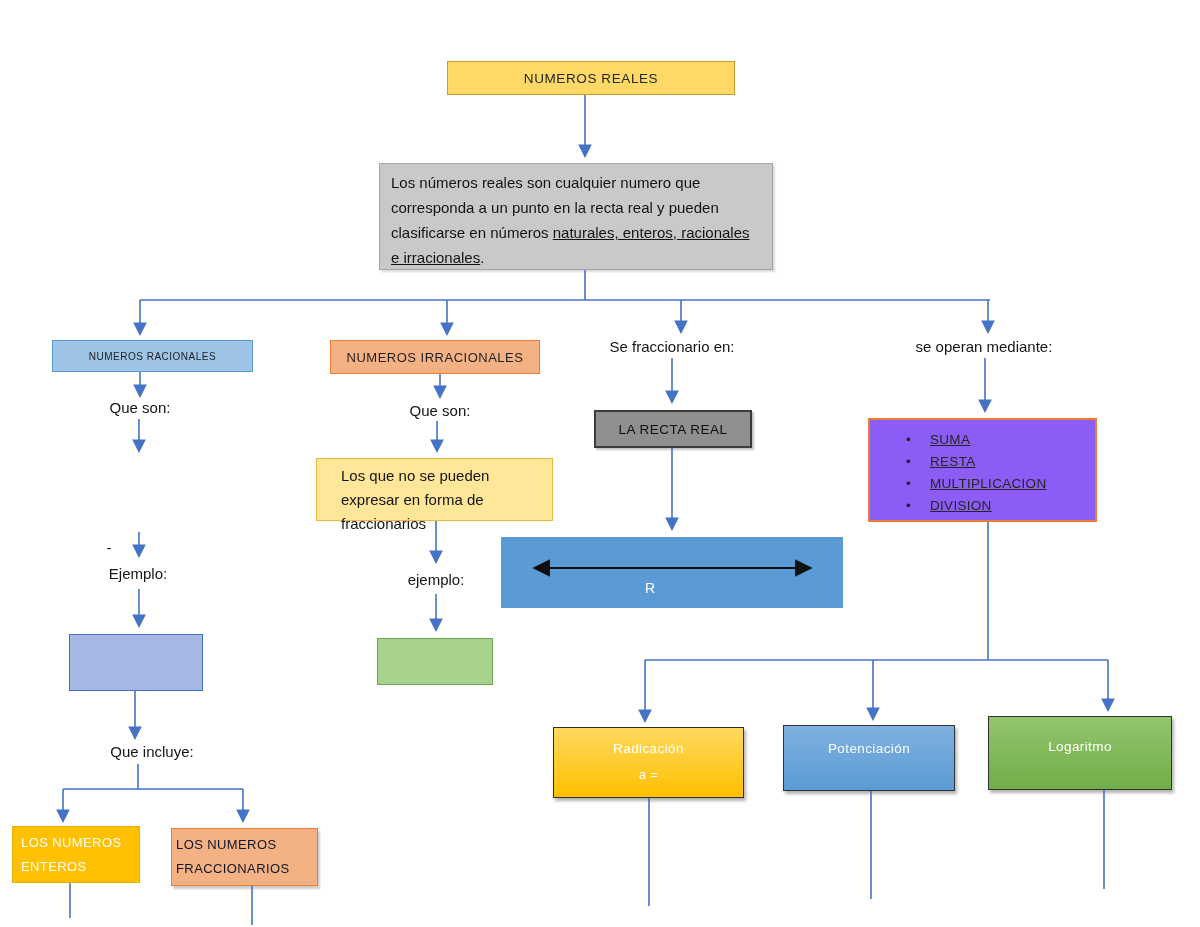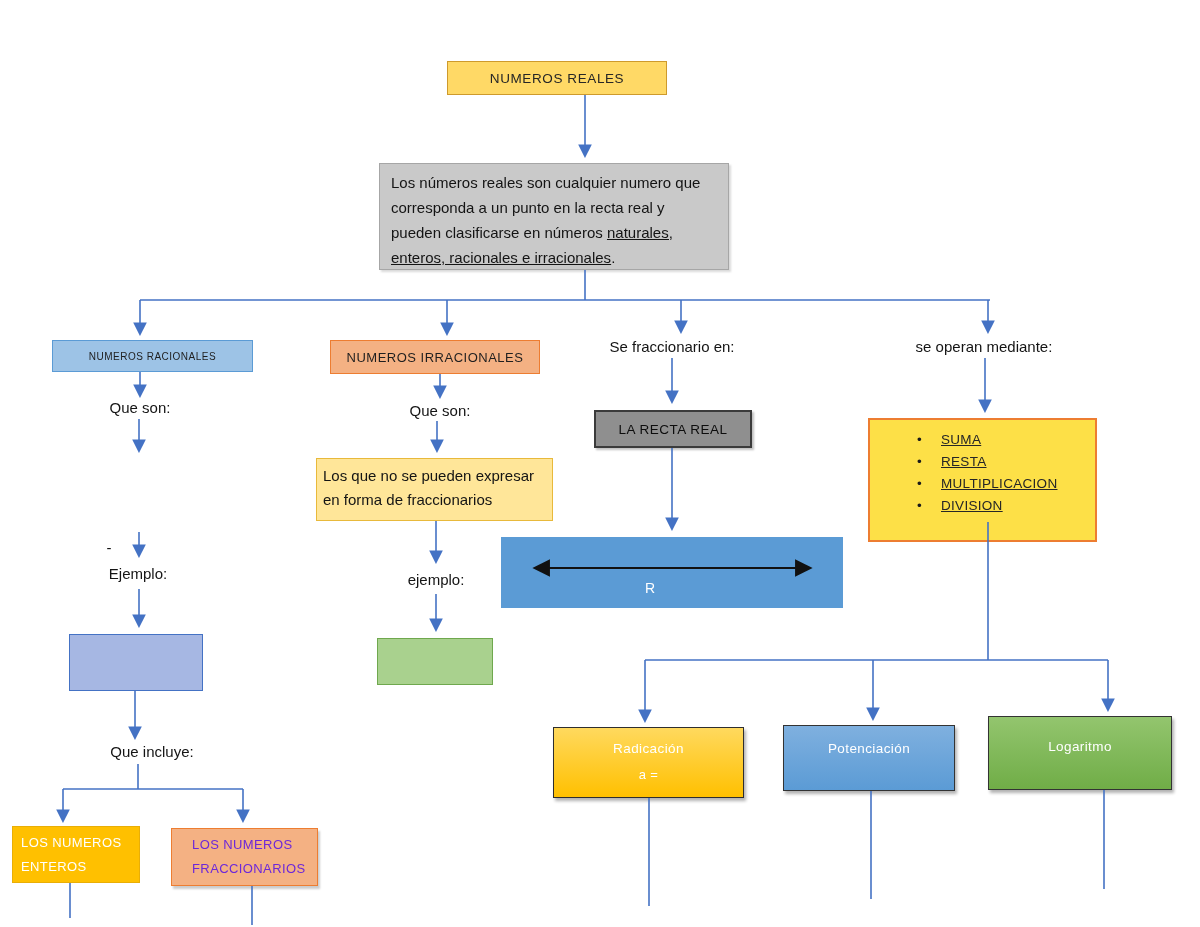--- a/index.html
+++ b/index.html
@@ -6,26 +6,26 @@
   html, body { background: #ffffff; }
   body { font-family: "Liberation Sans", "DejaVu Sans", sans-serif; color: #1a1a1a; }
   .canvas {
     position: relative; width: 1200px; height: 927px;
     background: #ffffff; overflow: hidden;
   }
   .box { position: absolute; display: flex; align-items: center; justify-content: center; text-align: center; }
 
   
   .root-box {
-    left: 447px; top: 61px; width: 220px; height: 34px;
+    left: 447px; top: 61px; width: 288px; height: 34px;
     background: #FFD966; border: 1.6px solid #CE9A2C;
     font-size: 13.5px; letter-spacing: .6px; color: #262626;
   }
   .desc-box {
-    left: 379px; top: 163px; width: 350px; height: 107px;
+    left: 379px; top: 163px; width: 394px; height: 107px;
     background: #C9C9C9; border: 1.4px solid #A6A6A6;
     box-shadow: 2px 2px 2px rgba(0,0,0,.15);
     font-size: 15px; line-height: 25px; text-align: left;
     padding: 6px 10px 6px 11px; display: block; color: #141414;
   }
   .desc-box .u { text-decoration: underline; }
 
   
   .rationals-box {
     left: 52px; top: 340px; width: 201px; height: 32px;
@@ -45,21 +45,21 @@
   .rationals-def {
     left: 50px; top: 458px; width: 180px; height: 74px;
     background: #A9D18E; border: 1.6px solid #6FA84E;
     font-size: 15px; line-height: 23px; text-align: left;
     padding: 4px 10px; display: block; color: #141414;
   }
   .irrationals-def {
     left: 316px; top: 458px; width: 237px; height: 63px;
     background: #FFE699; border: 1.8px solid #E8B93B;
     font-size: 15px; line-height: 24px; text-align: left;
-    padding: 5px 6px; display: block; color: #141414;
+    padding: 5px 24px; display: block; color: #141414;
   }
 
   
   .example-rationals {
     left: 69px; top: 634px; width: 134px; height: 57px;
     background: #A6B7E3; border: 1.6px solid #4472C4;
   }
   .example-irrationals {
     left: 377px; top: 638px; width: 116px; height: 47px;
     background: #A9D18E; border: 1.6px solid #6FA84E;
@@ -69,45 +69,45 @@
   .enteros-box {
     left: 12px; top: 826px; width: 128px; height: 57px;
     background: #FFC000; border: 1px solid #E9AE06;
     color: #ffffff; font-size: 13px; line-height: 24px; letter-spacing: .4px;
     text-align: left; padding: 4px 8px; display: block;
   }
   .fraccionarios-box {
     left: 171px; top: 828px; width: 147px; height: 58px;
     background: #F4B183; border: 1.6px solid #ED7D31;
     box-shadow: 2px 3px 2px rgba(0,0,0,.2);
-    color: #6d28d9; font-size: 13px; line-height: 24px; letter-spacing: .4px;
-    text-align: left; padding: 4px 20px; display: block;
+    color: #0f172a; font-size: 13px; line-height: 24px; letter-spacing: .4px;
+    text-align: left; padding: 4px 4px; display: block;
   }
 
   
   .recta-box {
     left: 594px; top: 410px; width: 158px; height: 38px;
     background: #8F8F8F; border: 2.2px solid #3B3B3B;
     box-shadow: 2px 2px 2px rgba(0,0,0,.25);
     font-size: 13.5px; letter-spacing: .5px; color: #0d0d0d;
   }
   .rline-box {
     left: 501px; top: 537px; width: 342px; height: 71px;
     background: #5B9BD5; border: 1px solid #5B9BD5;
   }
   .rline-box .r-label {
     position: absolute; left: 0; right: 44px; top: 42px; text-align: center;
     color: #ffffff; font-size: 14px;
   }
 
   
   .ops-box {
-    left: 868px; top: 418px; width: 229px; height: 124px;
-    background: #fde047; border: 2.2px solid #ED7D31;
-    display: block; text-align: left; padding-left: 11px;
+    left: 868px; top: 418px; width: 229px; height: 104px;
+    background: #8b5cf6; border: 2.2px solid #ED7D31;
+    display: block; text-align: left;
   }
   .ops-box ul { list-style: none; margin: 12px 0 0 36px; }
   .ops-box li { font-size: 13.5px; letter-spacing: .3px; color: #262626; margin-bottom: 7px; }
   .ops-box li .bullet { display: inline-block; width: 24px; color: #1a1a1a; }
   .ops-box li .op-text { text-decoration: underline; }
 
   .grad-box {
     color: #ffffff; font-size: 13.5px; letter-spacing: .4px;
     box-shadow: 2px 3px 3px rgba(0,0,0,.3);
     flex-direction: column; justify-content: flex-start;

